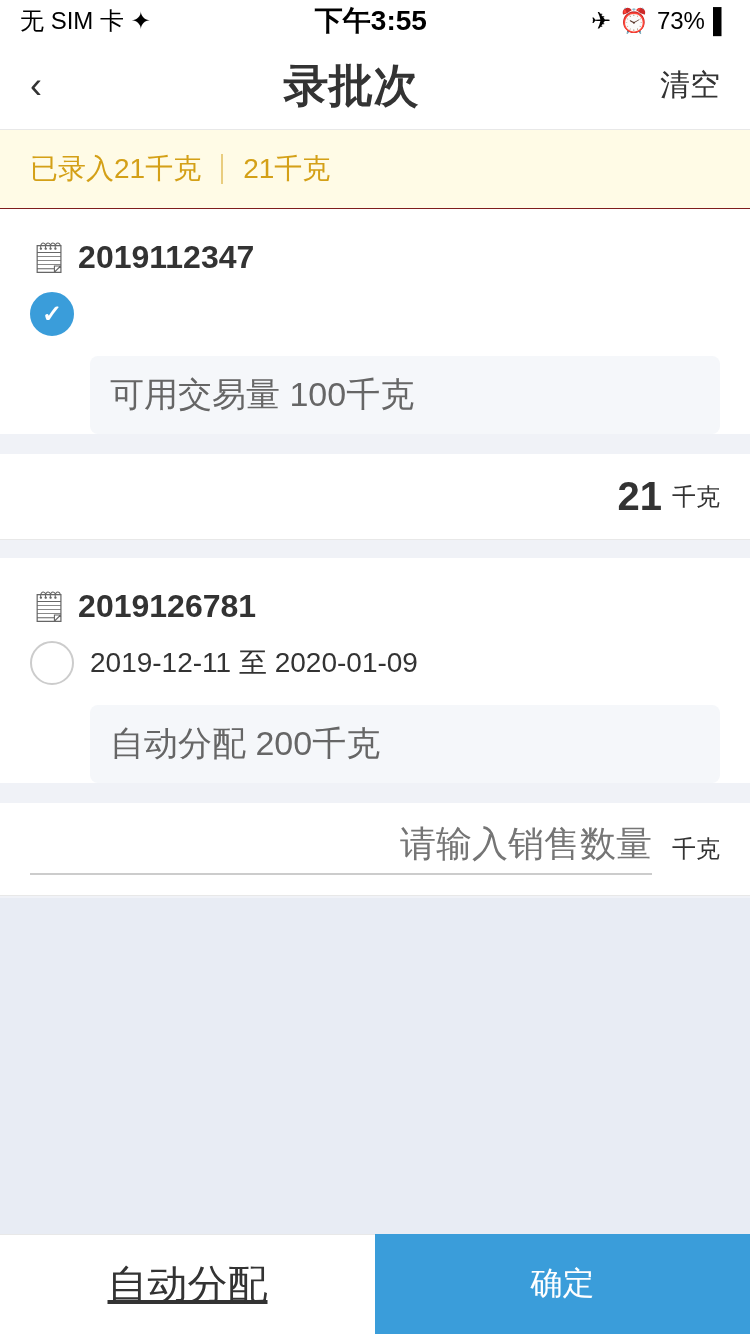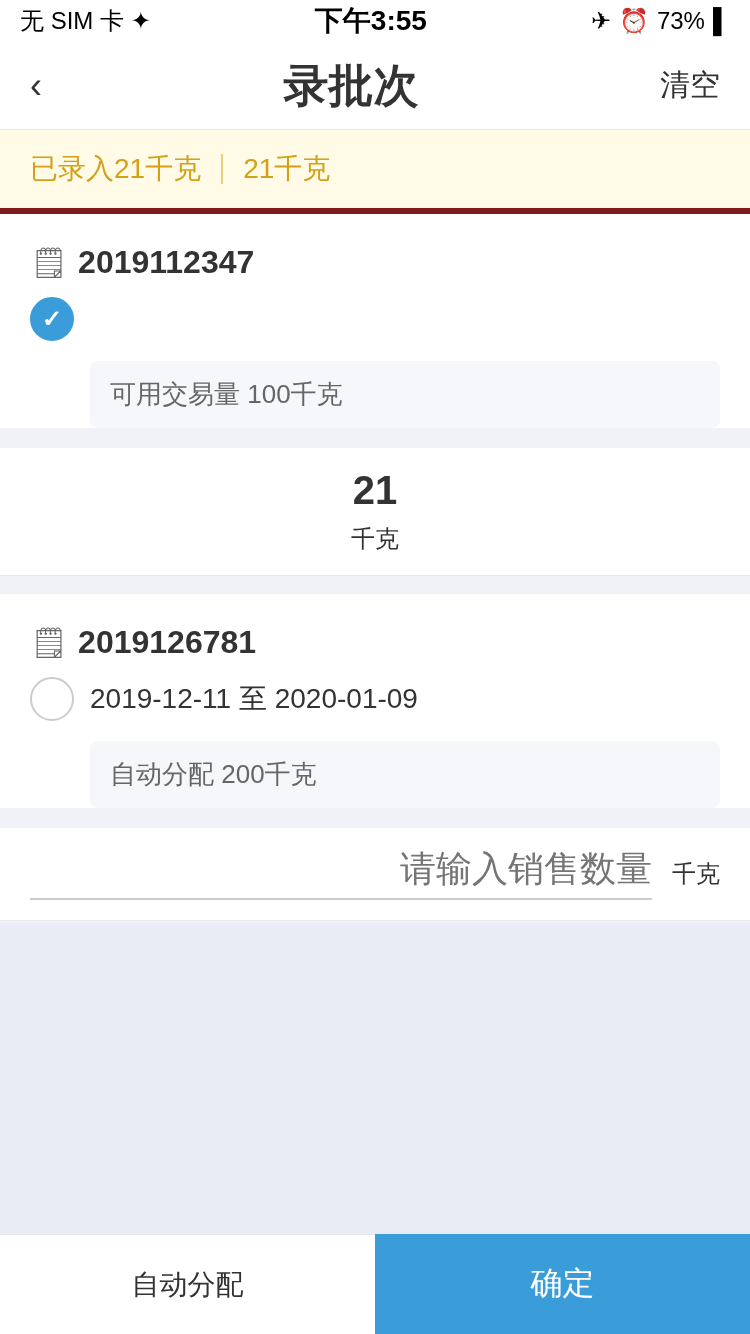--- a/index.html
+++ b/index.html
@@ -66,21 +66,21 @@
       cursor: pointer;
     }
 
     
     .info-banner {
       background: #fffbe6;
       padding: 20px 30px;
       display: flex;
       align-items: center;
       gap: 20px;
-      border-bottom: 6px solid #7f1d1d;
+      border-bottom: 1px solid #7f1d1d;
     }
     .info-banner-item {
       font-size: 28px;
       color: #d4a017;
       font-weight: 500;
     }
     .info-banner-divider {
       width: 2px;
       height: 30px;
       background: #d4a017;
@@ -144,33 +144,32 @@
       color: #333;
     }
     .available-box {
       background: #f5f7fa;
       border-radius: 8px;
       padding: 16px 20px;
       margin-bottom: 20px;
       margin-left: 60px;
     }
     .available-text {
-      font-size: 26px;
+      font-size: 34px;
       color: #666;
     }
 
     
     .quantity-row {
       display: flex;
       align-items: center;
       justify-content: flex-end;
       padding: 20px 30px;
       border-bottom: 1px solid #e8e8e8;
       gap: 10px;
-      flex-direction: column;
     }
     .quantity-value {
       font-size: 40px;
       font-weight: 600;
       color: #333;
     }
     .quantity-unit {
       font-size: 24px;
       color: #333;
     }
@@ -212,24 +211,25 @@
       position: fixed;
       bottom: 0;
       width: 750px;
       height: 100px;
       display: flex;
     }
     .btn-auto {
       flex: 1;
       background: #fff;
       border: none;
-      font-size: 28px;
+      font-size: 40px;
       color: #333;
       cursor: pointer;
       border-top: 1px solid #e8e8e8;
+      text-decoration: underline;
     }
     .btn-confirm {
       flex: 1;
       background: #3a9dda;
       border: none;
       font-size: 32px;
       color: #fff;
       cursor: pointer;
     }
 

